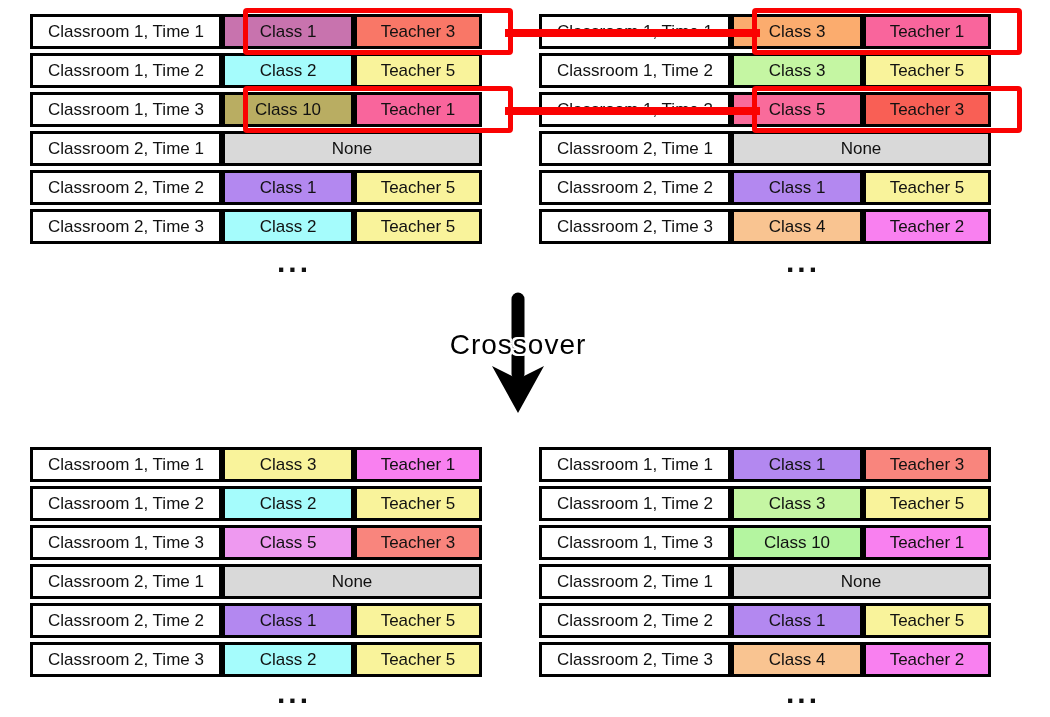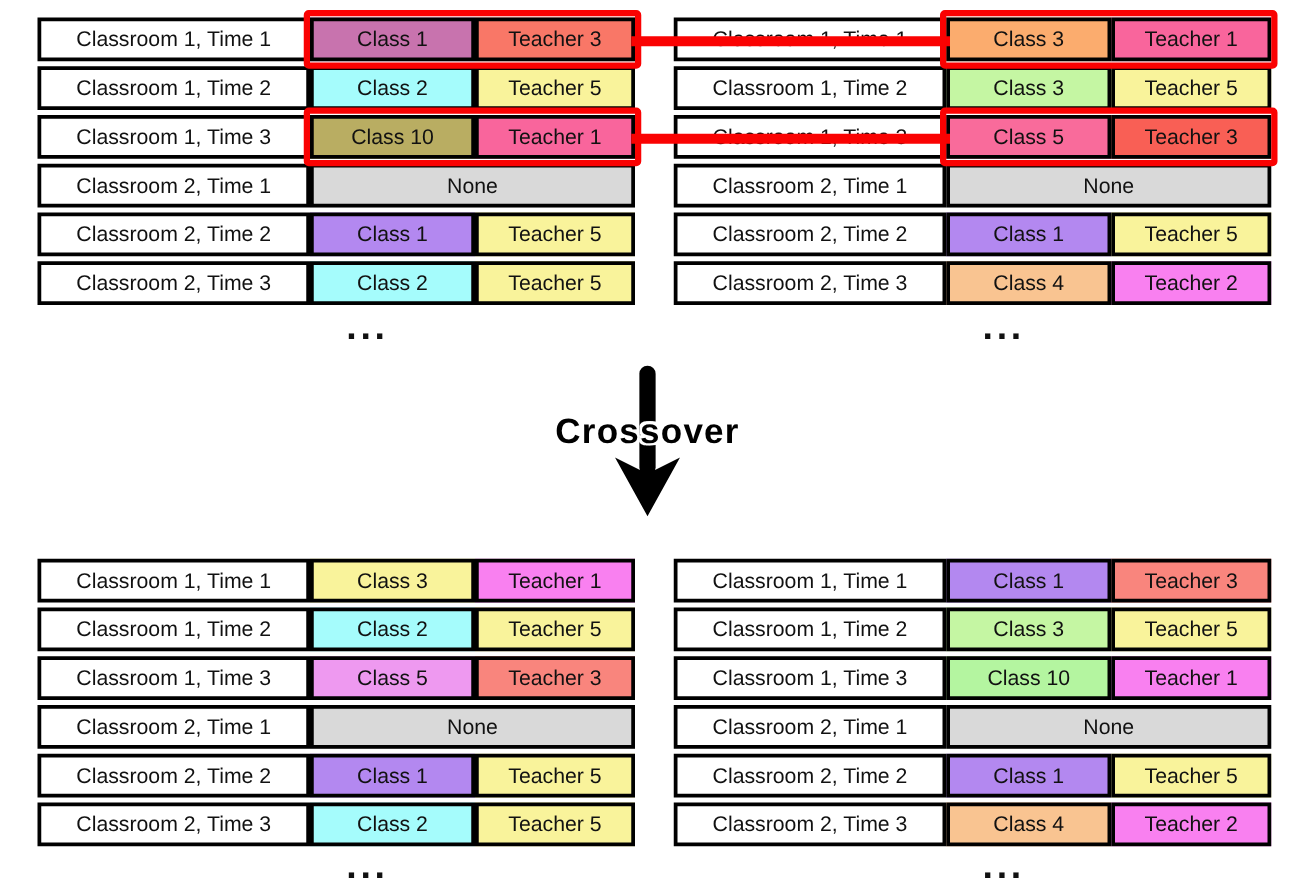--- a/index.html
+++ b/index.html
@@ -12,21 +12,21 @@
   #parent1 { left:30px;  top:14px; }
   #parent2 { left:539px; top:14px; }
   #child1  { left:30px;  top:447px; }
   #child2  { left:539px; top:447px; }
   .row { display:flex; height:35px; }
   .cell {
     box-sizing:border-box; border:3px solid #000;
     display:flex; align-items:center; justify-content:center;
     font-size:17px; white-space:nowrap; background:#fff;
   }
-  .label-cell { width:218px;text-align:center; }
+  .label-cell { width:192px;text-align:center; }
   .class-cell { width:132px; }
   .teacher-cell { width:128px; }
   .span-cell { width:260px; }
   .ellipsis {
     position:absolute; width:478px; text-align:center; padding-left:25px;
     font-size:30px; font-weight:bold; letter-spacing:3px; z-index:1;
   }
   #ellipsis-p1 { left:30px;  top:245px; }
   #ellipsis-p2 { left:539px; top:245px; }
   #ellipsis-c1 { left:30px;  top:676px; }
@@ -43,21 +43,20 @@
   #hl-p1-r3 { left:243px; top:86px; }
   #hl-p2-r1 { left:752px; top:8px;  }
   #hl-p2-r3 { left:752px; top:86px; }
   #crossover-arrow { position:absolute; left:489px; top:290px; z-index:2; }
   #crossover-label {
     position:absolute; left:368px; top:329px; width:300px; text-align:center;
     font-size:28px; letter-spacing:1px; color:#000; z-index:10;
     text-shadow:
       -2px -2px 0 #fff, 2px -2px 0 #fff, -2px 2px 0 #fff, 2px 2px 0 #fff,
       -2px 0 0 #fff, 2px 0 0 #fff, 0 -2px 0 #fff, 0 2px 0 #fff;
-    font-weight: bold;
   }
 </style>
 </head>
 <body>
 
 <div id="parent1" class="table">
     <div class="row">
       <div class="cell label-cell">Classroom 1, Time 1</div>
       <div class="cell class-cell" style="background: rgb(200, 115, 174);">Class 1</div>
       <div class="cell teacher-cell" style="background: rgb(249, 119, 103);">Teacher 3</div>

